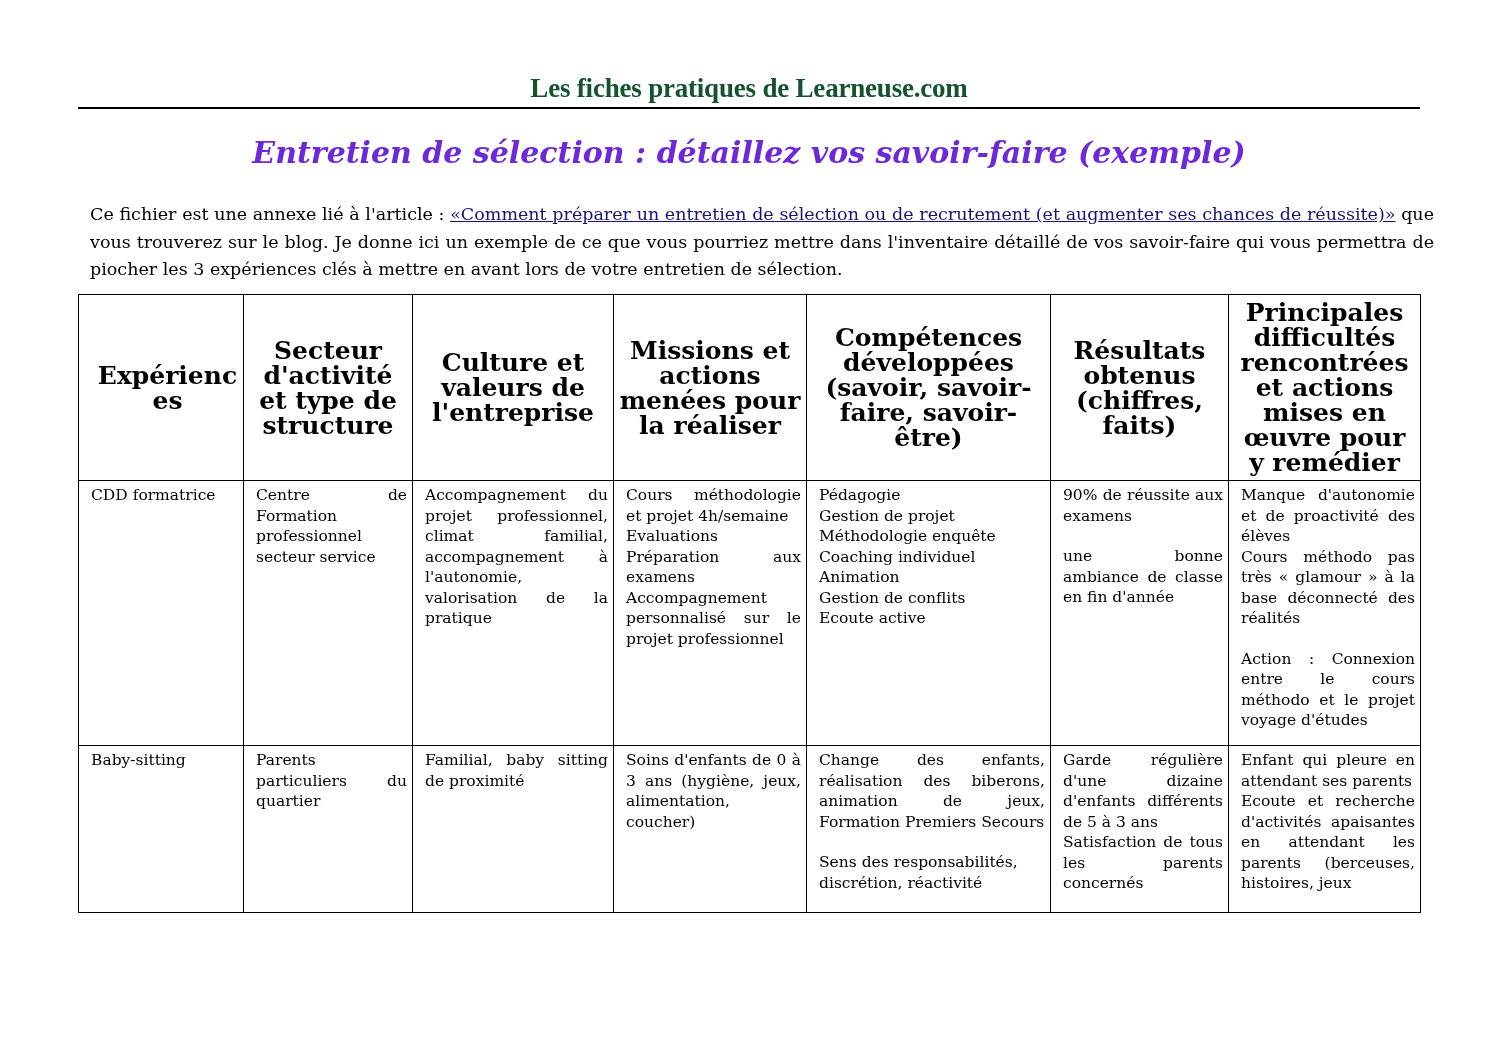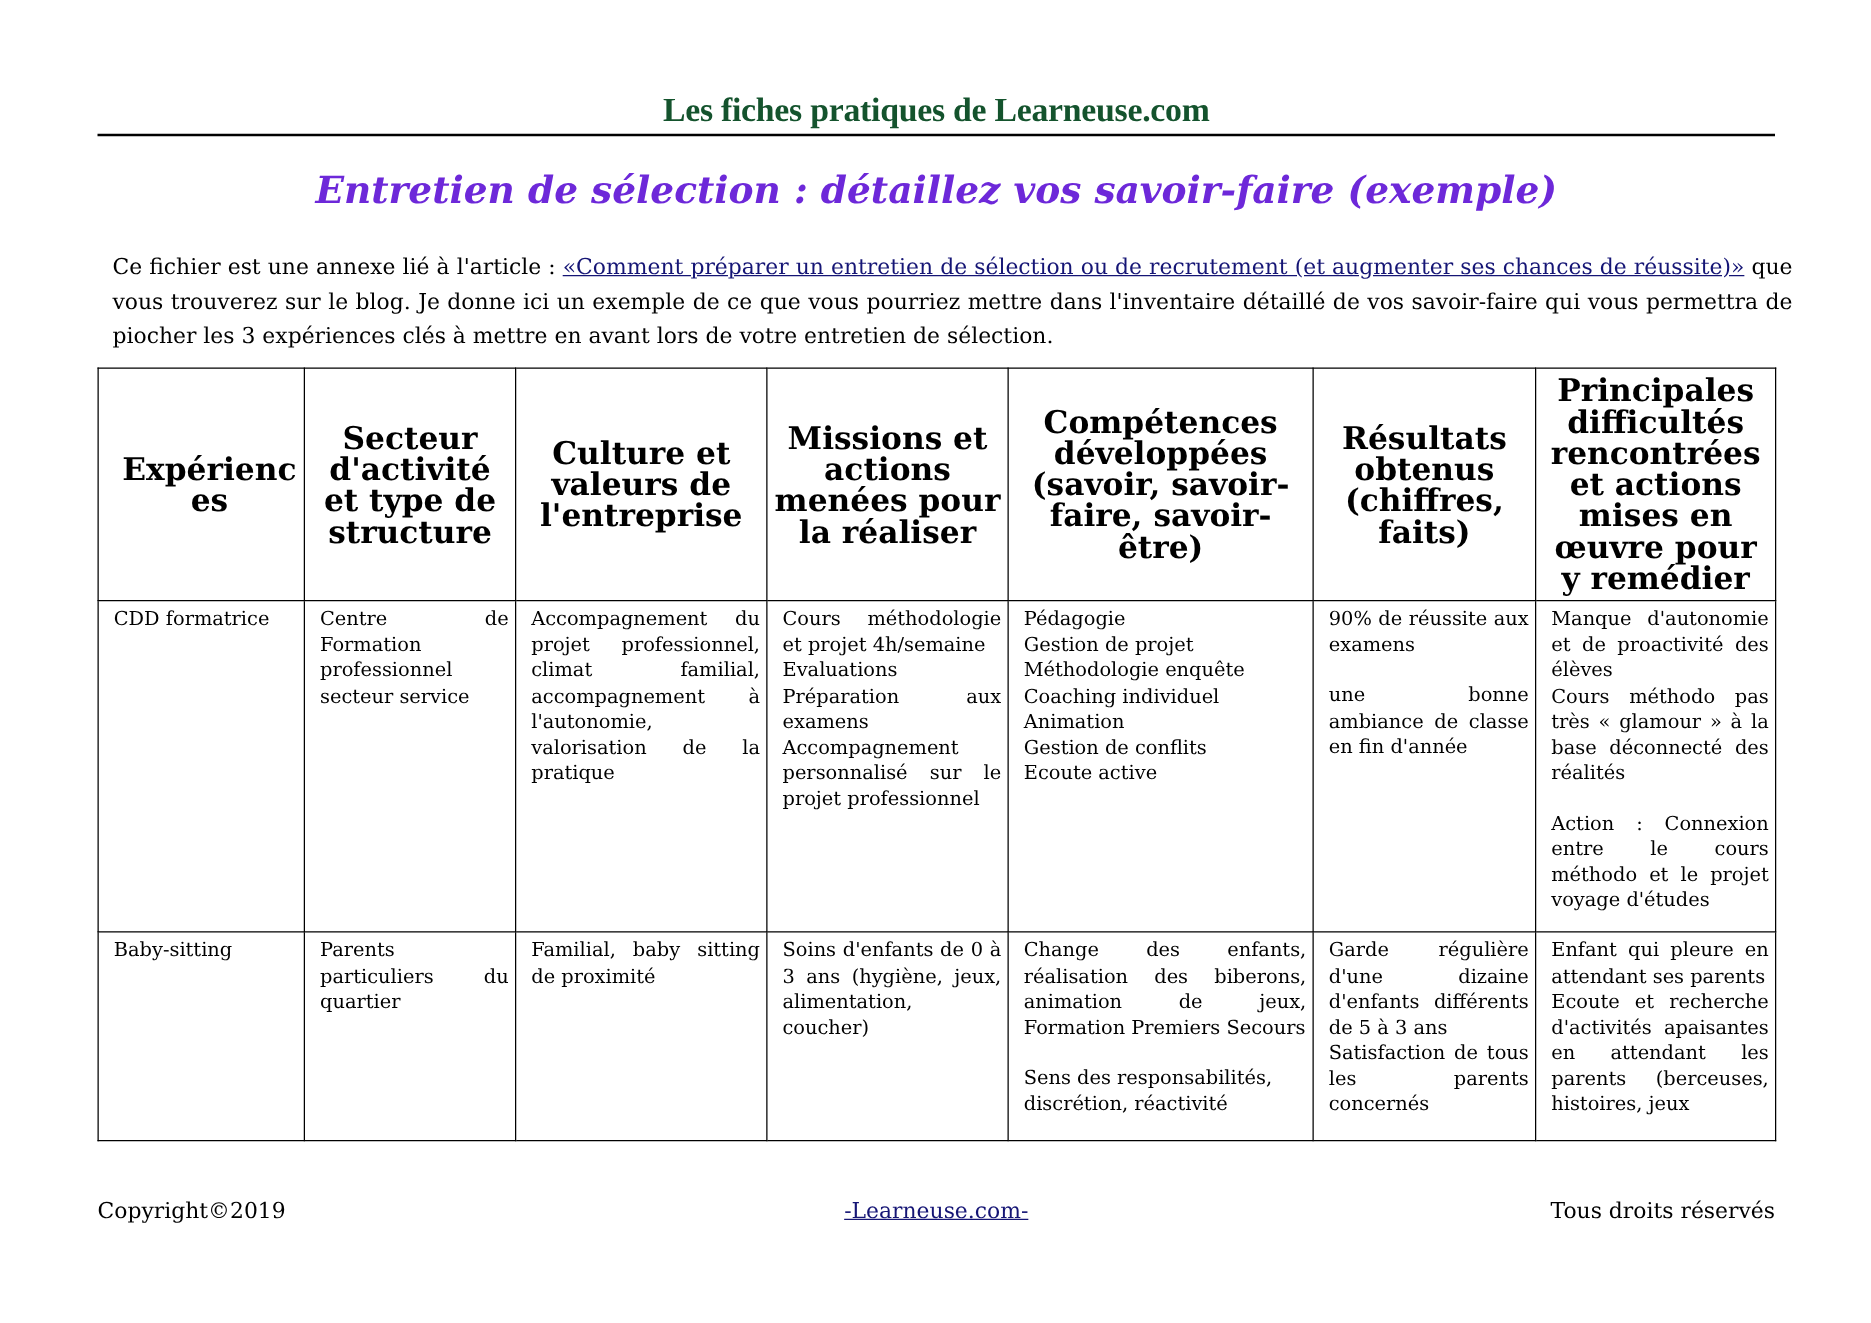--- a/index.html
+++ b/index.html
@@ -240,19 +240,14 @@
           <p>Satisfaction de tous les parents concernés</p>
         </td>
         <td class="cell">
           <p>Enfant qui pleure en attendant ses parents</p>
           <p>Ecoute et recherche d'activités apaisantes en attendant les parents (berceuses, histoires, jeux</p>
         </td>
       </tr>
     </tbody>
   </table>
 
-  <div class="footer">
-    <span class="f-left">Copyright©2019</span>
-    <span class="f-center"><a href="#" class="lnk">-Learneuse.com-</a></span>
-    <span class="f-right">Tous droits réservés</span>
-  </div>
 
 </div>
 
 </body></html>

